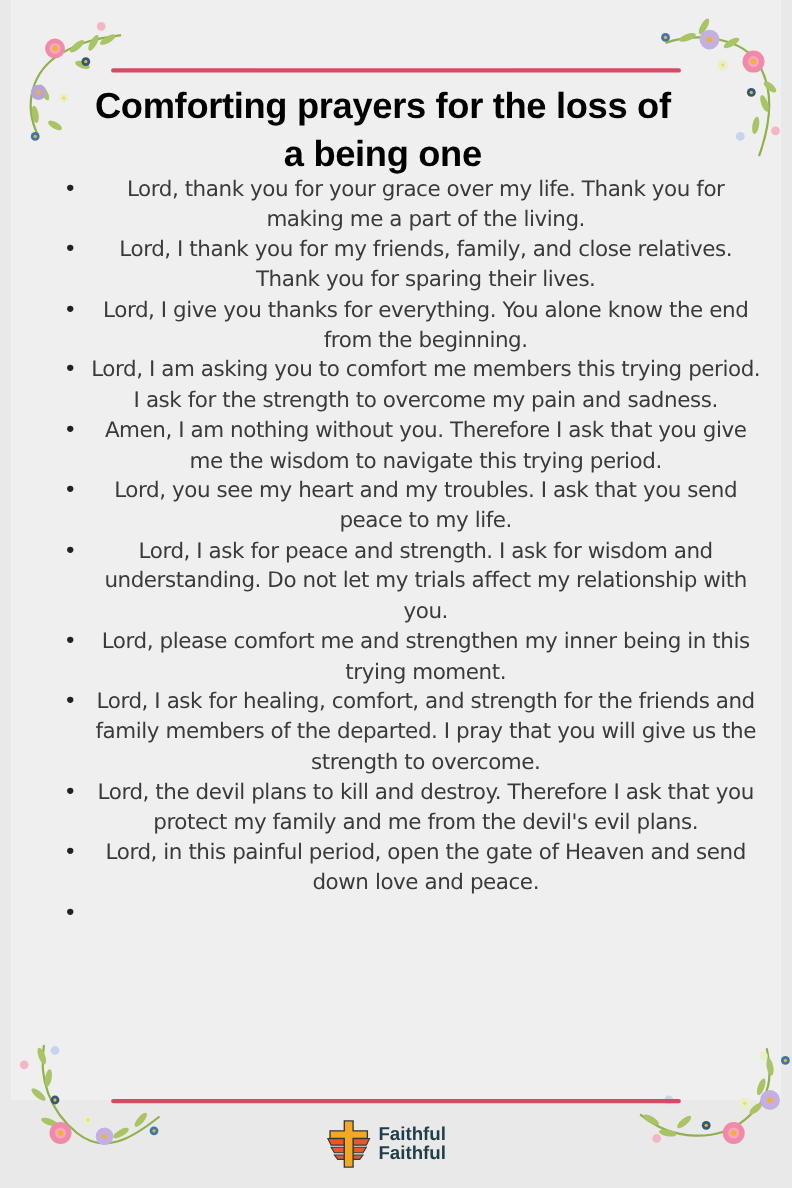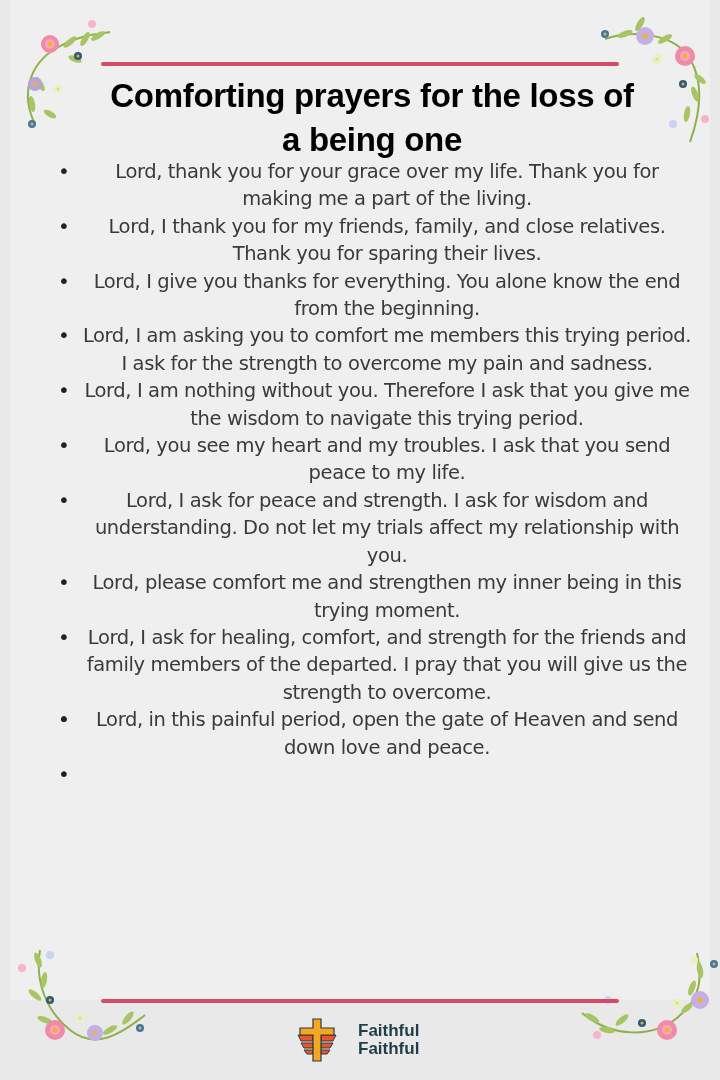--- a/index.html
+++ b/index.html
@@ -1,27 +1,27 @@
 <!DOCTYPE html>
 <html><head>
 <meta charset="utf-8">
 <style>
   html,body{margin:0;padding:0;}
   body{width:720px;height:1080px;background:#e9e9e9;position:relative;overflow:hidden;font-family:"DejaVu Sans",sans-serif;}
   .panel{position:absolute;left:10px;top:0;width:700px;height:1000px;background:#efefef;}
   .divider{position:absolute;left:101px;width:518px;height:4px;background:#d64a65;border-radius:2px;}
   .divider.top{top:62px;}
   .divider.bottom{top:999px;}
-  .title{position:absolute;left:52px;width:640px;top:74px;text-align:center;font-family:"Liberation Sans",sans-serif;font-weight:bold;font-size:33px;line-height:44px;color:#000;letter-spacing:-0.3px;}
+  .title{position:absolute;left:28px;width:640px;top:74px;text-align:center;font-family:"Liberation Sans",sans-serif;font-weight:bold;font-size:33px;line-height:44px;color:#000;letter-spacing:-0.3px;}
   .list{position:absolute;left:58px;top:158px;width:636px;margin:0;padding:0;list-style:none;}
   .item{position:relative;padding-left:22px;text-align:center;font-family:"DejaVu Sans",sans-serif;font-size:19.5px;line-height:27.4px;color:#3a3a3a;letter-spacing:-0.4px;}
   .bullet{position:absolute;left:0;top:0;font-size:20px;color:#222;}
   .floral{position:absolute;}
   .logo{position:absolute;left:296px;top:1017px;display:flex;align-items:center;}
-  .logo-text{margin-left:20px;font-family:"Liberation Sans",sans-serif;font-weight:bold;font-size:17px;line-height:18px;color:#1f3e4a;}
+  .logo-text{margin-left:6px;font-family:"Liberation Sans",sans-serif;font-weight:bold;font-size:17px;line-height:18px;color:#1f3e4a;}
 </style>
 </head>
 <body>
 
 <div class="panel"></div>
 
 <svg class="floral" style="left:10px;top:14px" width="120" height="120" viewBox="0 0 120 120">
   <path d="M25 110 C 10 80, 20 50, 45 35 S 90 20, 100 18" stroke="#8fb04a" stroke-width="2" fill="none"></path>
   <g fill="#a8c464">
     <ellipse cx="60" cy="28" rx="8" ry="3" transform="rotate(-40 60 28)"></ellipse>
@@ -183,26 +183,26 @@
 <h1 class="title" style="margin:0;">
   <span>Comforting prayers for the loss of</span><br>
   <span>a being one</span>
 </h1>
 
 <ul class="list">
   <li class="item"><span class="bullet">•</span><span>Lord, thank you for your grace over my life. Thank you for making me a part of the living.</span></li>
   <li class="item"><span class="bullet">•</span><span>Lord, I thank you for my friends, family, and close relatives. Thank you for sparing their lives.</span></li>
   <li class="item"><span class="bullet">•</span><span>Lord, I give you thanks for everything. You alone know the end from the beginning.</span></li>
   <li class="item"><span class="bullet">•</span><span>Lord, I am asking you to comfort me members this trying period. I ask for the strength to overcome my pain and sadness.</span></li>
-  <li class="item"><span class="bullet">•</span><span>Lord, I am nothing without you. Therefore I ask that you give me the wisdom to navigate this trying period.</span></li>
+  <li class="item"><span class="bullet">•</span><span>Amen, I am nothing without you. Therefore I ask that you give me the wisdom to navigate this trying period.</span></li>
   <li class="item"><span class="bullet">•</span><span>Lord, you see my heart and my troubles. I ask that you send peace to my life.</span></li>
   <li class="item"><span class="bullet">•</span><span>Lord, I ask for peace and strength. I ask for wisdom and understanding. Do not let my trials affect my relationship with you.</span></li>
   <li class="item"><span class="bullet">•</span><span>Lord, please comfort me and strengthen my inner being in this trying moment.</span></li>
   <li class="item"><span class="bullet">•</span><span>Lord, I ask for healing, comfort, and strength for the friends and family members of the departed. I pray that you will give us the strength to overcome.</span></li>
-  <li class="item"><span class="bullet">•</span></li>
+  <li class="item"><span class="bullet">•</span><span>Lord, the devil plans to kill and destroy. Therefore I ask that you protect my family and me from the devil's evil plans.</span></li>
   <li class="item"><span class="bullet">•</span><span>Lord, in this painful period, open the gate of Heaven and send down love and peace.</span></li>
   <li class="item"><span class="bullet">•</span></li>
 </ul>
 
 <div class="divider bottom"></div>
 
 <div class="logo">
   <svg width="42" height="46" viewBox="0 0 42 46">
     <path d="M2 18 H17 V24 H5 Z" fill="#e8572a" stroke="#2a3b3f" stroke-width="1"></path>
     <path d="M5 26 H17 V31 H8 Z" fill="#e8572a" stroke="#2a3b3f" stroke-width="1"></path>

